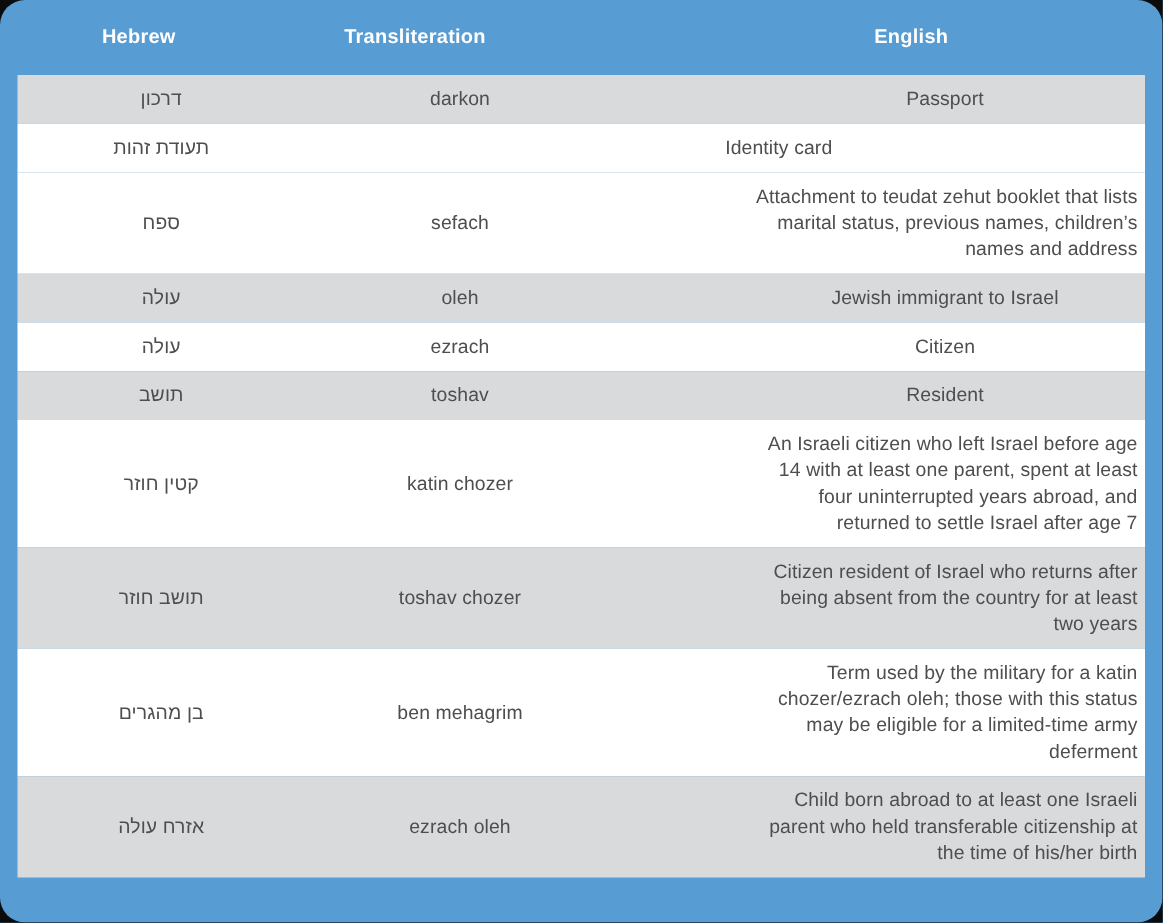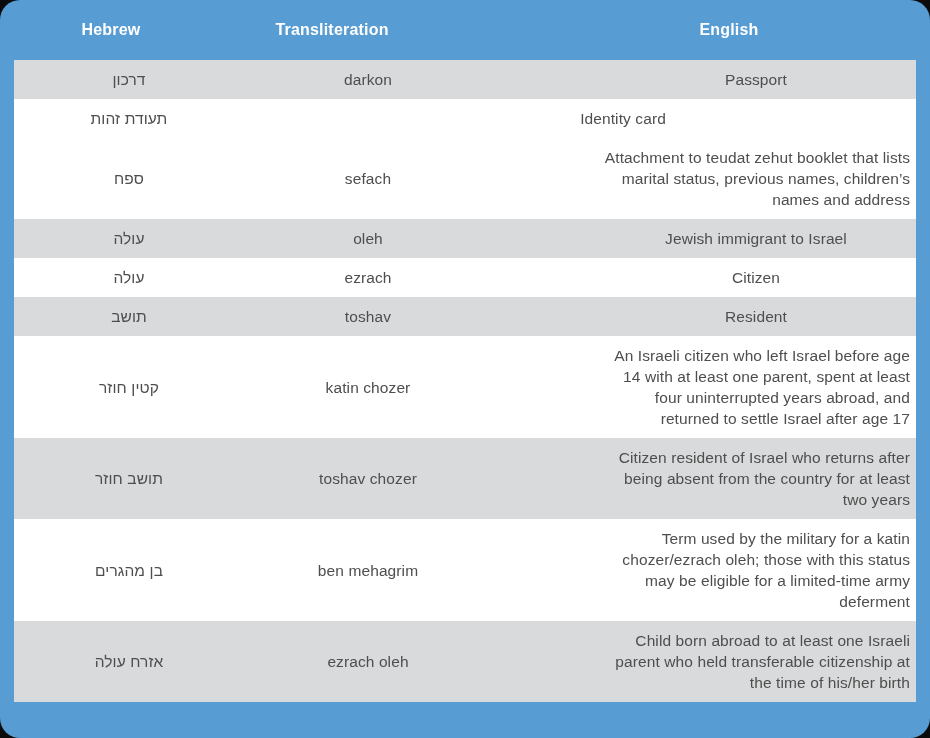--- a/index.html
+++ b/index.html
@@ -101,21 +101,21 @@
     <div class="cell col-english">Citizen</div>
   </div>
       <div class="row alt">
     <div class="cell col-hebrew" dir="rtl">תושב</div>
     <div class="cell col-translit">toshav</div>
     <div class="cell col-english">Resident</div>
   </div>
       <div class="row">
     <div class="cell col-hebrew" dir="rtl">קטין חוזר</div>
     <div class="cell col-translit">katin chozer</div>
-    <div class="cell col-english long">An Israeli citizen who left Israel before age 14 with at least one parent, spent at least four uninterrupted years abroad, and returned to settle Israel after age 17</div>
+    <div class="cell col-english long">An Israeli citizen who left Israel before age 14 with at least one parent, spent at least four uninterrupted years abroad, and returned to settle Israel after age 7</div>
   </div>
       <div class="row alt">
     <div class="cell col-hebrew" dir="rtl">תושב חוזר</div>
     <div class="cell col-translit">toshav chozer</div>
     <div class="cell col-english long">Citizen resident of Israel who returns after being absent from the country for at least two years</div>
   </div>
       <div class="row">
     <div class="cell col-hebrew" dir="rtl">בן מהגרים</div>
     <div class="cell col-translit">ben mehagrim</div>
     <div class="cell col-english long">Term used by the military for a katin chozer/ezrach oleh; those with this status may be eligible for a limited-time army deferment</div>

